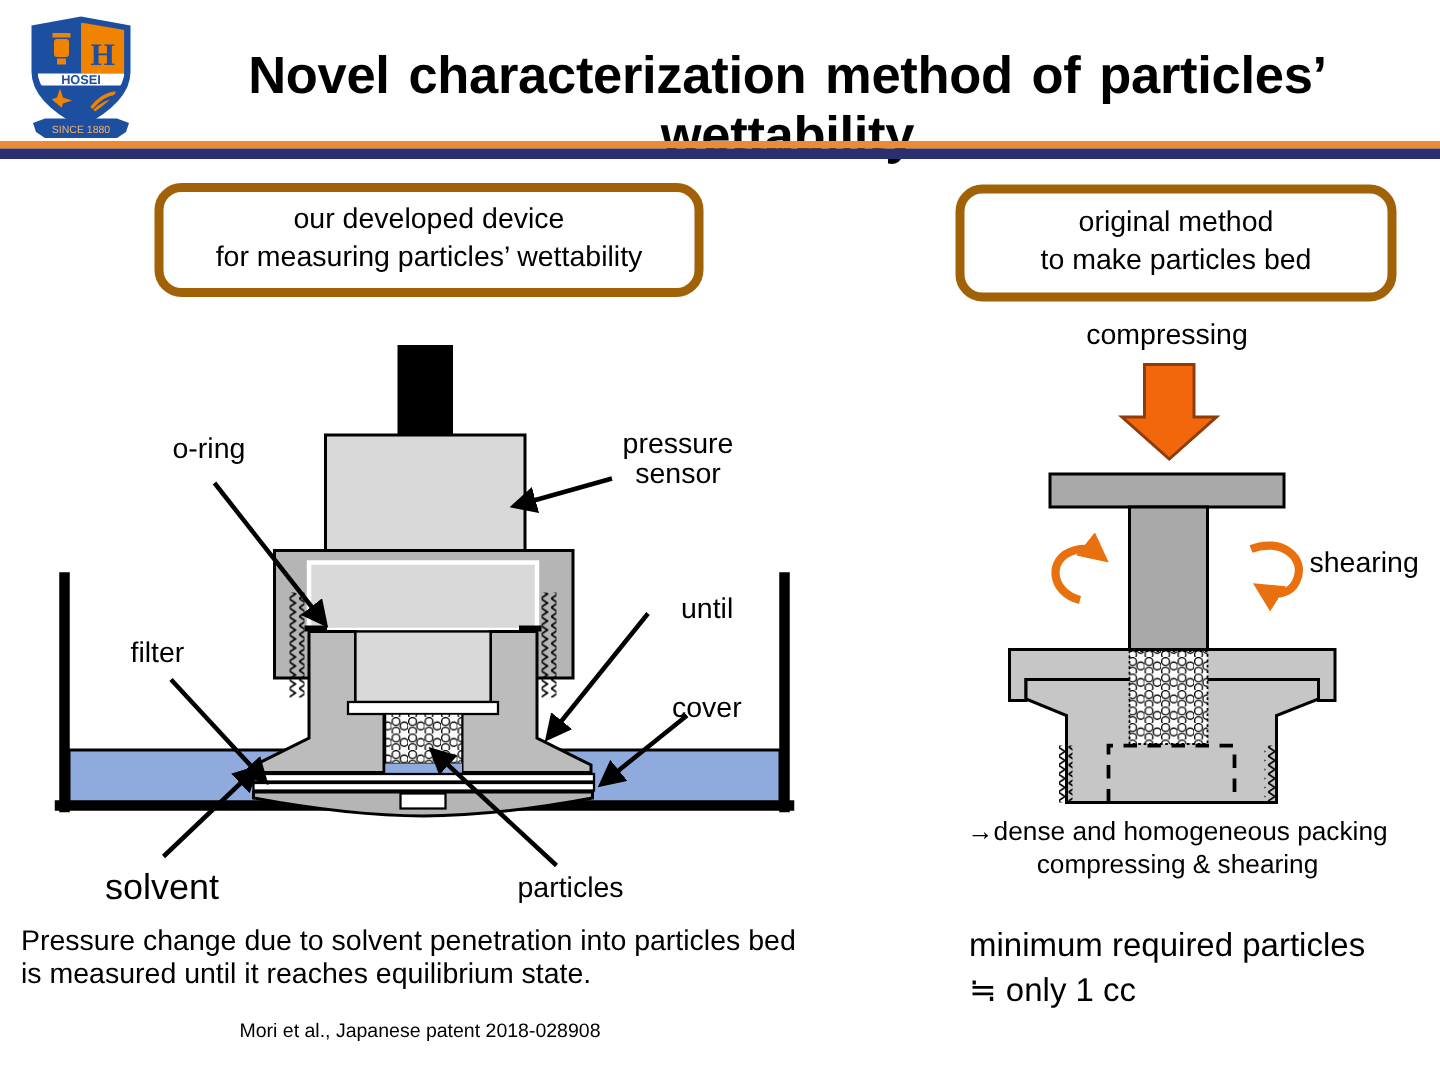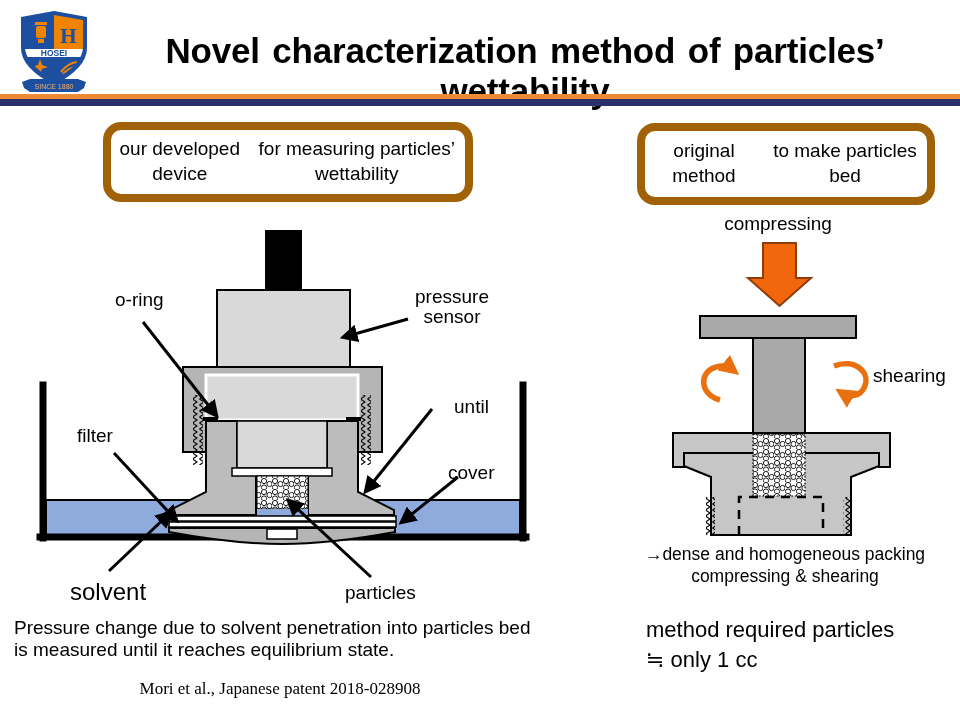--- a/index.html
+++ b/index.html
@@ -13,45 +13,45 @@
   
   #logo{left:14px;top:6px;width:80px;height:90px;}
   #title{
     left:90px;top:31px;width:870px;text-align:center;
     font-size:35px;font-weight:bold;letter-spacing:-0.2px;word-spacing:3px;
   }
   #divider-orange{left:0;top:94px;width:960px;height:5px;background:#ee8a31;}
   #divider-navy{left:0;top:99px;width:960px;height:7px;background:#2b2f6e;}
   
   .callout{
-    border:8px solid #a16207;border-radius:18px;
-    display:flex;flex-direction:row;justify-content:center;align-items:center;
+    border:6px solid #a16207;border-radius:18px;
+    display:flex;flex-direction:column;justify-content:center;align-items:center;
     font-size:19px;line-height:1.3;text-align:center;background:#fff;
   }
   #box-left{left:103px;top:122px;width:354px;height:64px;}
   #box-right{left:637px;top:123px;width:282px;height:66px;}
   
   .lbl{font-size:19px;line-height:1.05;white-space:nowrap;}
   #lbl-oring{left:115px;top:290px;}
   #lbl-psensor{left:396px;top:287px;width:112px;text-align:center;white-space:normal;}
-  #lbl-filter{left:77px;top:426px;}
+  #lbl-filter{left:87px;top:426px;}
   #lbl-cell{left:454px;top:397px;}
   #lbl-cover{left:448px;top:463px;}
   #lbl-solvent{left:70px;top:579px;font-size:24px;}
   #lbl-particles{left:345px;top:583px;}
   #lbl-compressing{left:637px;top:214px;width:282px;text-align:center;}
   #lbl-shearing{left:873px;top:366px;}
   
   #left-diagram{left:30px;top:225px;width:500px;height:360px;}
   #right-diagram{left:620px;top:240px;width:330px;height:305px;}
   
   #result-right{left:615px;top:544px;width:340px;text-align:center;font-size:17.5px;line-height:1.25;}
   #conclusion{left:646px;top:615px;font-size:22px;line-height:1.35;}
   #caption{left:14px;top:617px;width:540px;font-size:19px;line-height:1.17;}
-  #reference{left:0px;top:679px;width:560px;text-align:center;font-size:17px;font-family:Liberation Serif, serif;}
+  #reference{left:0px;top:679px;width:560px;text-align:center;font-size:13px;}
 </style>
 </head>
 <body>
 
 <div class="abs" id="logo">
   <svg width="80" height="90" viewBox="0 0 80 90">
     <path d="M40,5 L73,11 V42 Q73,62 40,79 Q7,62 7,42 V11 Z" fill="#1d4fa1"></path>
     <clipPath id="shieldClip">
         <path d="M40,9 L69,14 V41 Q69,58 40,74 Q11,58 11,41 V14 Z"></path>
       </clipPath>
@@ -206,15 +206,15 @@
 </svg>
 
 <div class="abs lbl" id="lbl-shearing">shearing</div>
 
 <div class="abs" id="result-right">
   <div>→dense and homogeneous packing</div>
   <div>compressing &amp; shearing</div>
 </div>
 
 <div class="abs" id="conclusion">
-  <div>method required particles</div>
+  <div>minimum required particles</div>
   <div>≒ only 1 cc</div>
 </div>
 
 </body></html>

